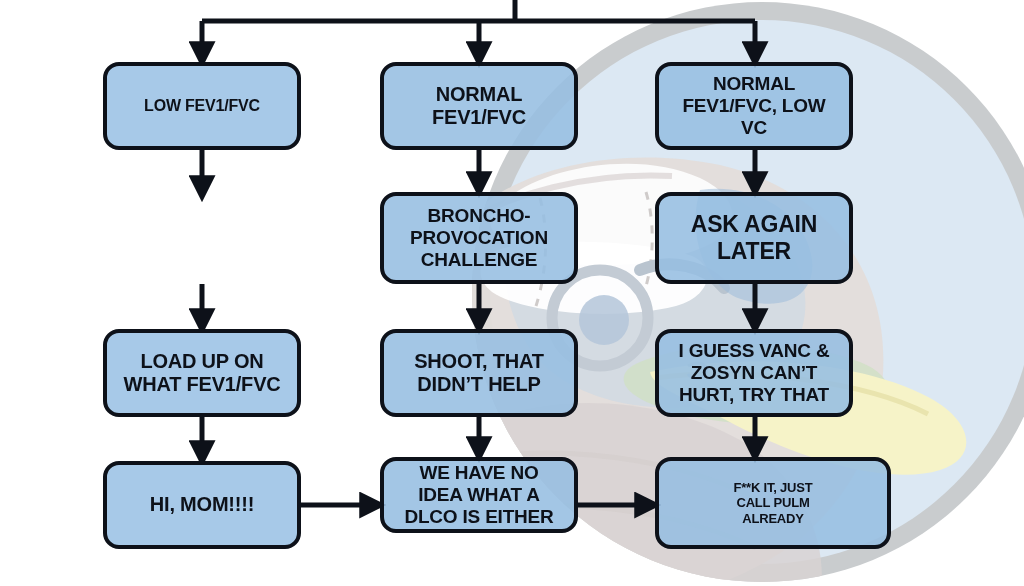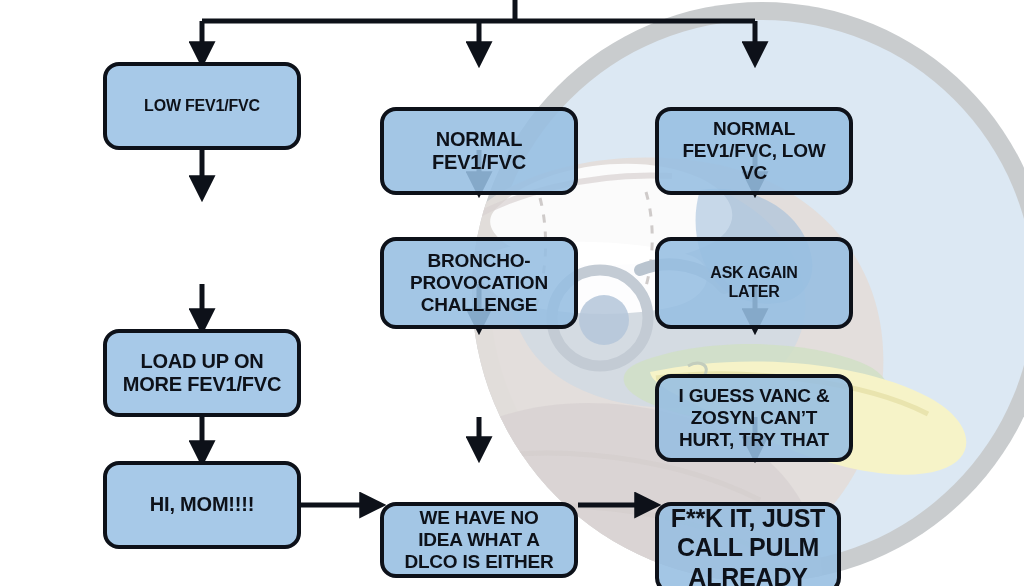--- a/index.html
+++ b/index.html
@@ -51,21 +51,20 @@
     color: #0d1119;
     font-weight: bold;
     font-size: 19px;
     line-height: 1.17;
     letter-spacing: -0.2px;
     padding: 4px 8px;
     white-space: pre-line;
   }
   .node.translucent {
     background: rgba(150, 190, 225, 0.88);
-    margin-top: 45px;
   }
 </style>
 </head>
 <body>
 
 <div id="stage">
 
   <svg id="watermark" viewBox="0 0 1024 586" xmlns="http://www.w3.org/2000/svg">
     <defs>
       <clipPath id="discClip">
@@ -158,34 +157,36 @@
 
   <div class="node translucent" style="left:655px; top:62px; width:198px; height:88px; font-size:19px;">NORMAL
 FEV1/FVC, LOW
 VC</div>
 
 
   <div class="node translucent" style="left:380px; top:192px; width:198px; height:92px; font-size:19px;">BRONCHO-
 PROVOCATION
 CHALLENGE</div>
 
-  <div class="node translucent" style="left:655px; top:192px; width:198px; height:92px; font-size:16px;">ASK AGAIN
+  <div class="node translucent" style="left:655px; top:192px; width:198px; height:92px; font-size:23px;">ASK AGAIN
 LATER</div>
 
   <div class="node" style="left:103px; top:329px; width:198px; height:88px; font-size:20px;">LOAD UP ON
-MORE FEV1/FVC</div>
+WHAT FEV1/FVC</div>
 
+  <div class="node translucent" style="left:380px; top:329px; width:198px; height:88px; font-size:20px;">SHOOT, THAT
+DIDN’T HELP</div>
 
   <div class="node" style="left:103px; top:461px; width:198px; height:88px; font-size:20px;">HI, MOM!!!!</div>
 
   <div class="node translucent" style="left:655px; top:329px; width:198px; height:88px; font-size:19px;">I GUESS VANC &amp;
 ZOSYN CAN’T
 HURT, TRY THAT</div>
 
   <div class="node translucent" style="left:380px; top:457px; width:198px; height:76px; font-size:19px;">WE HAVE NO
 IDEA WHAT A
 DLCO IS EITHER</div>
 
-  <div class="node translucent" style="left:655px; top:457px; width:186px; height:92px; font-size:25px;">F**K IT, JUST
+  <div class="node translucent" style="left:655px; top:457px; width:236px; height:92px; font-size:13px;">F**K IT, JUST
 CALL PULM
 ALREADY</div>
 
 </div>
 
 </body></html>

